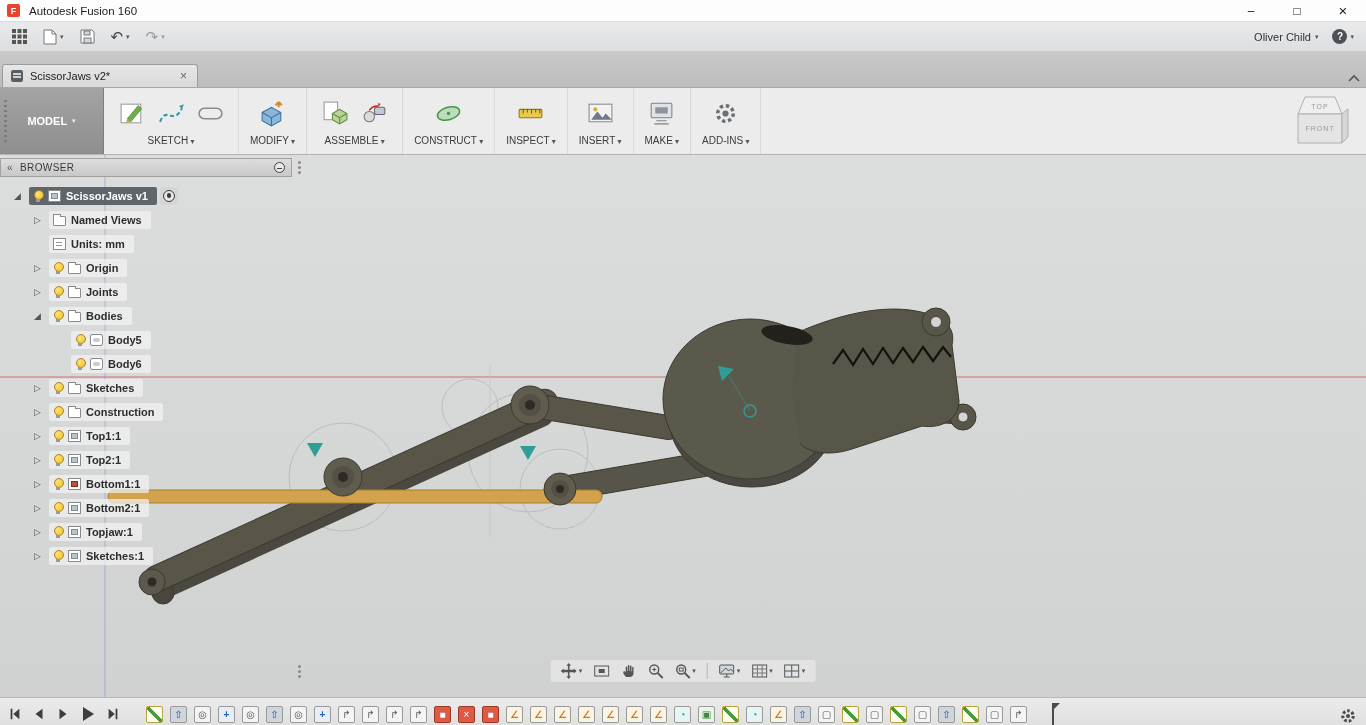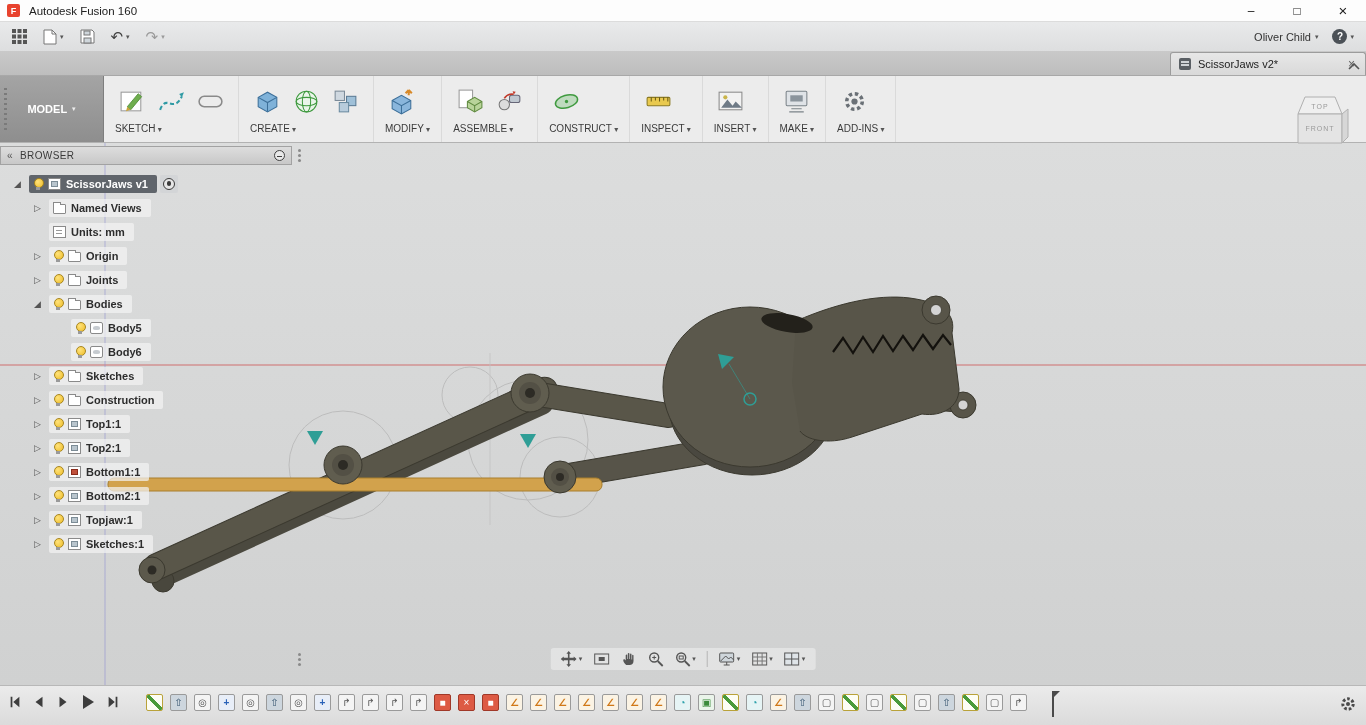--- a/index.html
+++ b/index.html
@@ -19,34 +19,34 @@
   .qbtn { display:flex; align-items:center; gap:3px; color:#444; }
   .qbtn svg { display:block; }
   .caret { font-size:7px; color:#555; }
   .glyph-undo { font-size:15px; color:#3f3f3f; line-height:1; }
   .glyph-redo { font-size:15px; color:#9a9a9a; line-height:1; }
   .qat-right { margin-left:auto; display:flex; align-items:center; gap:14px; }
   .user { font-size:11px; color:#333; display:flex; gap:4px; align-items:center; }
   .help-circle { width:15px; height:15px; border-radius:50%; background:#4b5157; color:#fff; font-size:10px; font-weight:bold; display:flex; align-items:center; justify-content:center; }
 
   
-  .tabbar { height:24px; background:linear-gradient(#c9c9c9,#bdbdbd); border-bottom:1px solid #a8a8a8; display:flex; align-items:flex-end; position:relative;justify-content:flex-end; }
+  .tabbar { height:36px; background:linear-gradient(#c9c9c9,#bdbdbd); border-bottom:1px solid #a8a8a8; display:flex; align-items:flex-end; position:relative; }
   .doc-tab { width:196px; height:23px; margin-left:2px; background:linear-gradient(#e7e7e7,#d9d9d9); border:1px solid #9c9c9c; border-bottom:none; border-radius:3px 3px 0 0; display:flex; align-items:center; padding:0 8px; gap:7px; }
   .tab-icon { width:12px; height:12px; background:#5a5f64; border-radius:2px; position:relative; }
   .tab-icon::before { content:""; position:absolute; left:2px; top:3px; width:8px; height:1.5px; background:#cfd3d6; box-shadow:0 3px 0 #cfd3d6; }
   .tab-label { font-size:11px; color:#222; flex:1; white-space:nowrap; overflow:hidden; }
   .tab-close { color:#666; font-size:12px; padding:0 2px; }
   .ribbon-collapse { position:absolute; right:6px; bottom:3px; }
 
   
   .ribbon { height:67px; background:#ececec; border-bottom:1px solid #b2b2b2; display:flex; align-items:stretch; }
   .model-btn { width:104px; background:linear-gradient(#a4a4a4,#8e8e8e); border-right:1px solid #7e7e7e; color:#fff; font-size:11px; font-weight:bold; display:flex; align-items:center; justify-content:center; gap:5px; position:relative; }
   .model-btn::before { content:""; position:absolute; left:4px; top:12px; bottom:12px; width:3px; background:repeating-linear-gradient(#7a7a7a 0 2px, transparent 2px 5px); }
   .model-btn .caret { color:#eee; }
-  .rgroup { display:flex; flex-direction:column; padding:5px 11px 3px; border-right:1px solid #dadada; }
+  .rgroup { display:flex; flex-direction:column; align-items:center; padding:5px 11px 3px; border-right:1px solid #dadada; }
   .ricons { display:flex; gap:5px; align-items:center; height:40px; }
   .ricon { width:34px; height:34px; display:flex; align-items:center; justify-content:center; }
   .ricon svg { width:29px; height:29px; display:block; }
   .sel-active { background:#bdd9ee; border:1px solid #8ab4d6; border-radius:2px; }
   .rlabel { font-size:10px; color:#3a3a3a; margin-top:2px; white-space:nowrap; }
   .rlabel::after { content:" ▾"; font-size:8px; color:#555; }
 
   
   .viewcube { position:absolute; top:88px; right:14px; z-index:60; }
   .viewcube text { fill:#9a9a9a; font-size:7px; letter-spacing:1px; font-family:"Liberation Sans",sans-serif; }
@@ -217,45 +217,20 @@
           </div>
         <div class="ricon">
             <svg viewBox="0 0 28 28">
               <rect x="3" y="9" width="22" height="10" rx="5" fill="#ececec" stroke="#8a8a8a" stroke-width="1.5"></rect>
             </svg>
           </div>
       </div>
       <div class="rlabel">SKETCH</div>
     </div>
 
-    <div class="rgroup">
-      <div class="ricons">
-        <div class="ricon">
-            <svg viewBox="0 0 28 28">
-              <path d="M5 10l9-5 9 5v9l-9 5-9-5z" fill="#7fb2d9" stroke="#3c6f99"></path>
-              <path d="M5 10l9 5 9-5M14 15v9" fill="none" stroke="#3c6f99"></path>
-            </svg>
-          </div>
-        <div class="ricon">
-            <svg viewBox="0 0 28 28">
-              <circle cx="14" cy="14" r="10" fill="#eaf5ea" stroke="#3f9a3f"></circle>
-              <ellipse cx="14" cy="14" rx="10" ry="4" fill="none" stroke="#3f9a3f"></ellipse>
-              <ellipse cx="14" cy="14" rx="4" ry="10" fill="none" stroke="#3f9a3f"></ellipse>
-            </svg>
-          </div>
-        <div class="ricon">
-            <svg viewBox="0 0 28 28">
-              <rect x="4" y="4" width="9" height="9" fill="#cfd8e0" stroke="#7a8a98"></rect>
-              <rect x="15" y="9" width="9" height="9" fill="#9fc0d8" stroke="#5a7a94"></rect>
-              <rect x="8" y="15" width="9" height="9" fill="#b8ccdc" stroke="#6a8aa0"></rect>
-            </svg>
-          </div>
-      </div>
-      <div class="rlabel">CREATE</div>
-    </div>
 
     <div class="rgroup">
       <div class="ricons">
         <div class="ricon">
             <svg viewBox="0 0 28 28">
               <path d="M4 13l9-5 9 5v8l-9 5-9-5z" fill="#8ab6dc" stroke="#3c6f99"></path>
               <path d="M4 13l9 5 9-5M13 18v8" fill="none" stroke="#3c6f99"></path>
               <path d="M20 8V3m0 0l-3 3m3-3l3 3" stroke="#d88a2a" stroke-width="2" fill="none"></path>
             </svg>
           </div>

